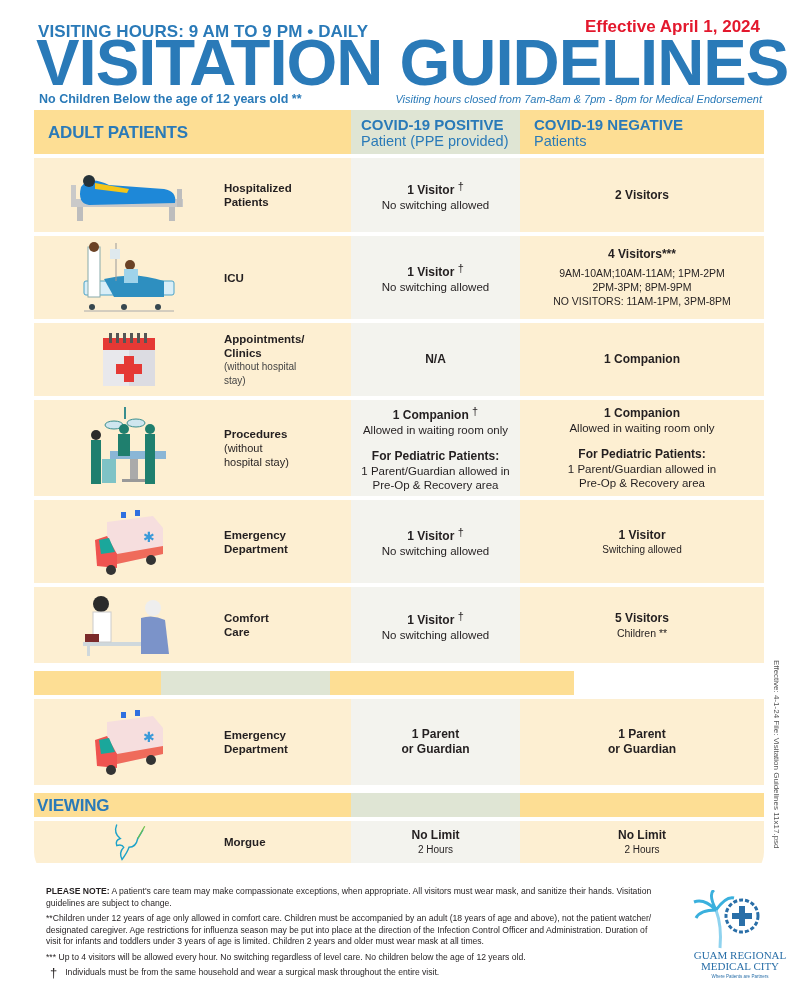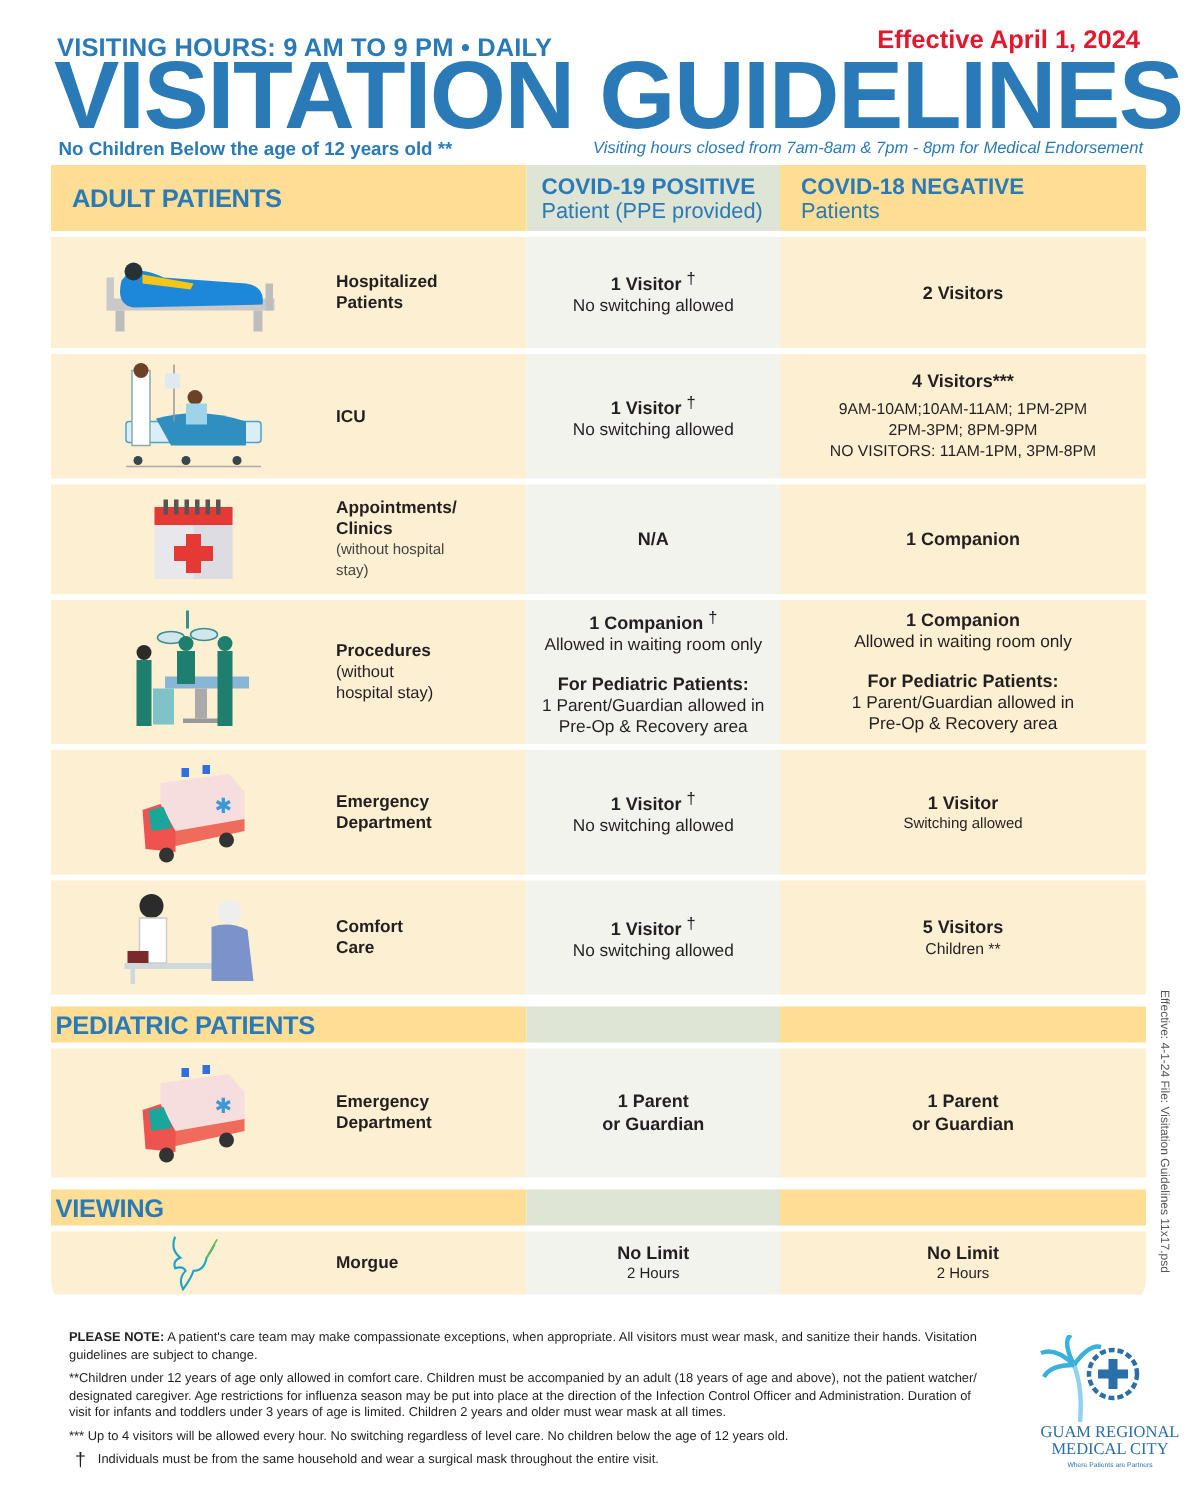--- a/index.html
+++ b/index.html
@@ -67,21 +67,21 @@
   <div class="row hdr" style="top:0; height:44px;">
     <div class="cell c-icon" style="position:relative;">
       <span class="section-title" style="top:13px;">ADULT PATIENTS</span>
     </div>
     <div class="cell c-label"></div>
     <div class="cell c-pos">
       <div class="col-head-1">COVID-19 POSITIVE</div>
       <div class="col-head-2">Patient (PPE provided)</div>
     </div>
     <div class="cell c-neg">
-      <div class="col-head-1">COVID-18 NEGATIVE</div>
+      <div class="col-head-1">COVID-19 NEGATIVE</div>
       <div class="col-head-2">Patients</div>
     </div>
   </div>
 
   <div class="row" style="top:48px; height:74px;">
     <div class="cell c-icon">
       <svg width="120" height="56" viewBox="0 0 120 56">
         <rect x="4" y="32" width="110" height="8" fill="#c9c9c9"></rect>
         <rect x="8" y="40" width="6" height="14" fill="#bdbdbd"></rect>
         <rect x="100" y="40" width="6" height="14" fill="#bdbdbd"></rect>
@@ -258,23 +258,20 @@
       <div class="v-main"><span>1 Visitor</span> <span class="dagger">†</span></div>
       <div class="v-sub">No switching allowed</div>
     </div>
     <div class="cell c-neg">
       <div class="v-main">5 Visitors</div>
       <div class="v-sub" style="font-size:10.5px;">Children **</div>
     </div>
   </div>
 
   <div class="row hdr" style="top:561px; height:24px;">
-    <div class="cell c-icon" style="position:relative;">
-      <span class="section-title" style="top:3px; left:3px; white-space:nowrap;">PEDIATRIC PATIENTS</span>
-    </div>
     <div class="cell c-label"></div>
     <div class="cell c-pos"></div>
     <div class="cell c-neg"></div>
   </div>
 
   <div class="row" style="top:589px; height:86px;">
     <div class="cell c-icon">
       <svg width="76" height="72" viewBox="0 0 76 72">
         <path d="M16 16 L62 10 L72 22 L72 48 L26 58 L16 46Z" fill="#f6dede"></path>
         <path d="M16 46 L26 58 L72 48 L72 40 L26 48 L16 38Z" fill="#ef6b5b"></path>

